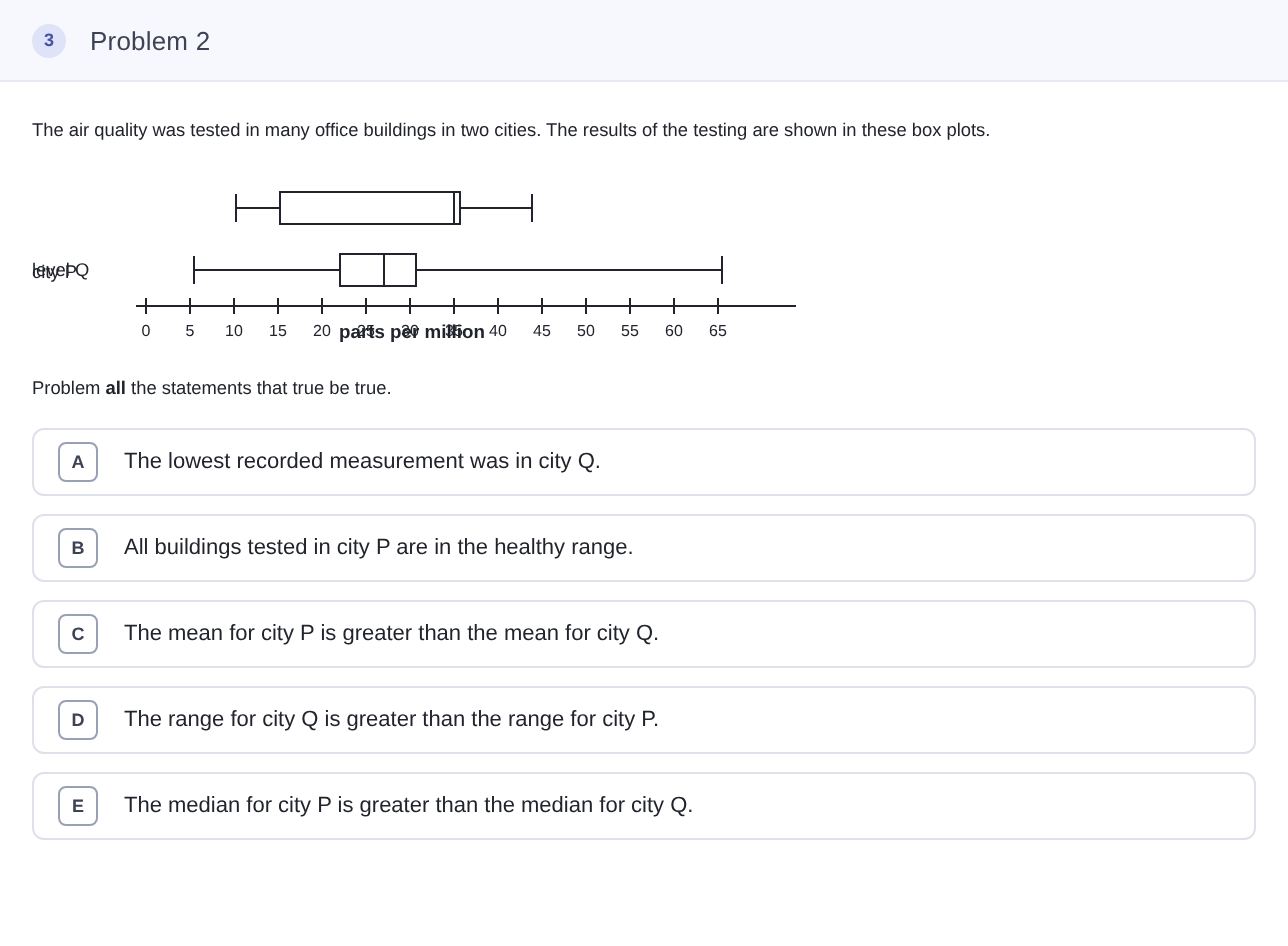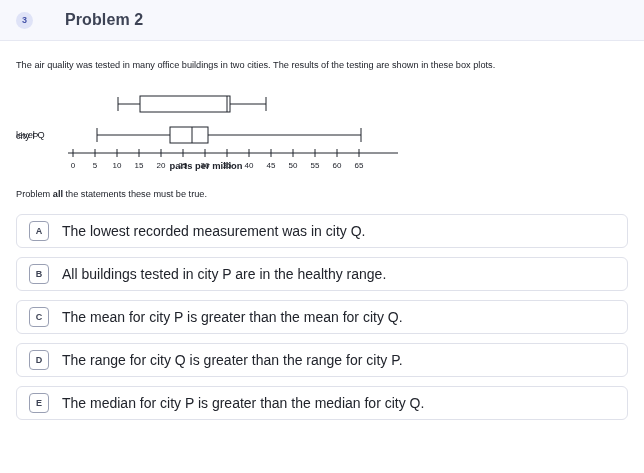--- a/index.html
+++ b/index.html
@@ -36,25 +36,24 @@
     border-radius: 50%;
     background: #dfe3f7;
     color: #4452a8;
     font-size: 9px;
     display: flex;
     align-items: center;
     justify-content: center;
     font-weight: bold;
   }
   .problem-title {
-    font-size: 16px;
-    font-weight: bold;
+    font-size: 13px;
+    font-weight: normal;
     color: #3d4355;
     letter-spacing: .1px;
-    margin-left: 20px;
   }
   
   .body {
     padding: 18px 8px 0 16px;
   }
   .prompt {
     font-size: 9.2px;
     color: #21242c;
     line-height: 1.45;
     margin: 0 0 10px 0;
@@ -123,21 +122,21 @@
     border-radius: 4px;
     font-size: 9px;
     font-weight: bold;
     color: #3d4355;
     display: flex;
     align-items: center;
     justify-content: center;
     flex: none;
   }
   .choice-text {
-    font-size: 14px;
+    font-size: 11px;
     color: #21242c;
   }
 </style>
 </head>
 <body>
 
 <div class="page">
 
   <div class="header">
     <div class="problem-number">3</div>
@@ -205,21 +204,21 @@
           <text x="299" y="86">55</text>
           <text x="321" y="86">60</text>
           <text x="343" y="86">65</text>
         </g>
       </svg>
 
       <div class="axis-title">parts per million</div>
     </div>
 
 
-    <p class="instr second"><span>Problem </span><b>all</b><span> the statements these must be true.</span></p>
+    <p class="instr second"><span>Problem </span><b>all</b><span> the statements that true be true.</span></p>
 
   </div>
 
   <div class="choices">
 
     <div class="choice">
       <div class="choice-letter">A</div>
       <div class="choice-text">The lowest recorded measurement was in city Q.</div>
     </div>
 

